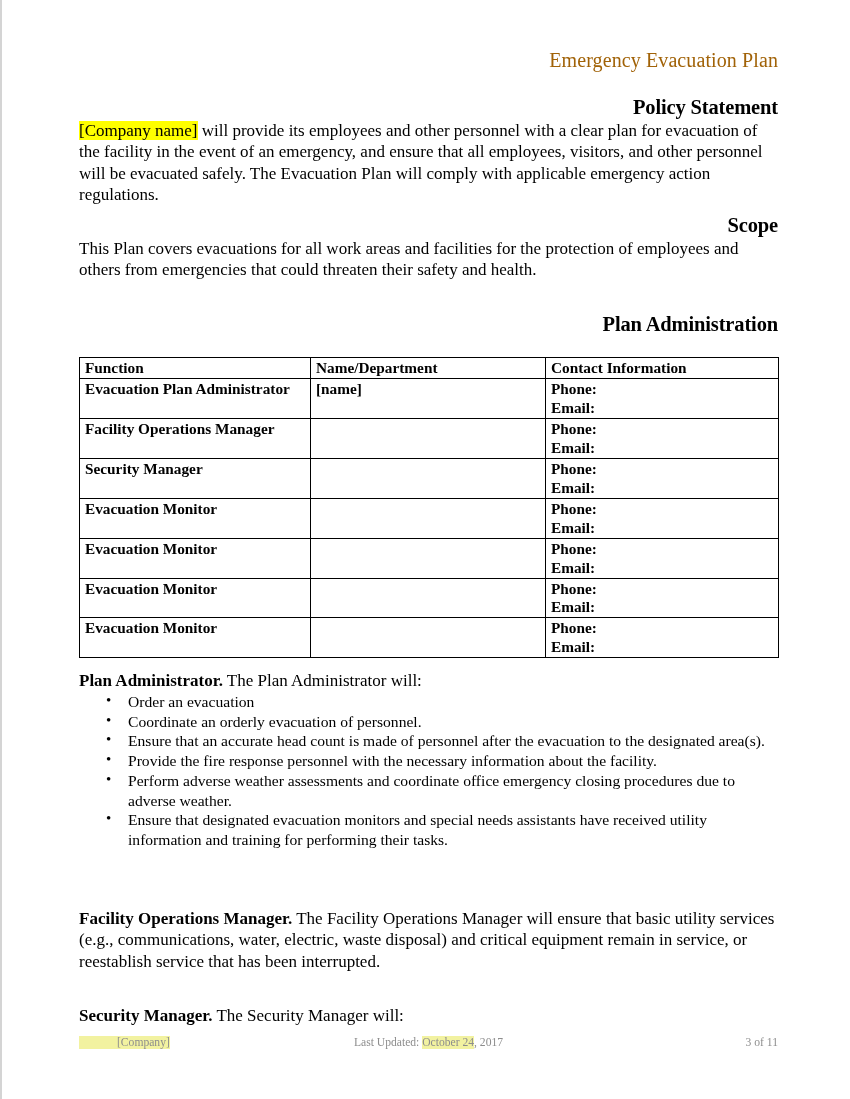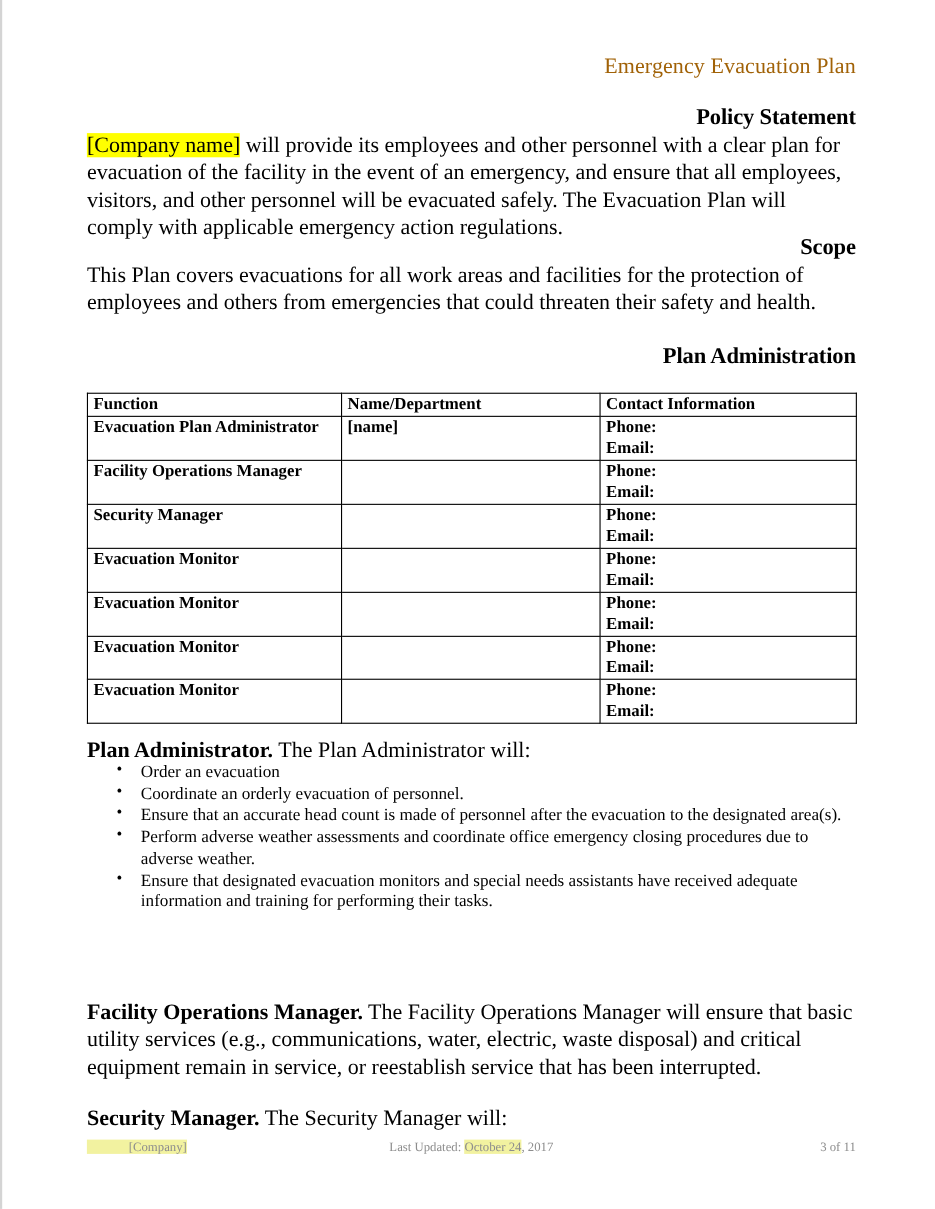--- a/index.html
+++ b/index.html
@@ -43,21 +43,21 @@
   h1.sec {
     margin: 0;
     font-size: 20.5px;
     font-weight: bold;
     line-height: 1.12;
     letter-spacing: -.15px;
     text-align: right;
   }
   p.body {
     margin: 0;
-    font-size: 20px;
+    font-size: 17px;
     line-height: 1.255;
     text-align: left;
   }
   .hl {
     background: #ffff00;
   }
   .bold { font-weight: bold; }
 
   
   .blk { position: absolute; left: 0; width: 699px; }
@@ -246,22 +246,23 @@
         </tbody>
       </table>
     </div>
 
     <p class="body blk" id="plan-admin-lead"><span class="bold">Plan Administrator.</span><span> The Plan Administrator will:</span></p>
 
     <ul class="bullets">
       <li>Order an evacuation</li>
       <li>Coordinate an orderly evacuation of personnel.</li>
       <li>Ensure that an accurate head count is made of personnel after the evacuation to the designated area(s).</li>
+      <li>Provide the fire response personnel with the necessary information about the facility.</li>
       <li>Perform adverse weather assessments and coordinate office emergency closing procedures due to adverse weather.</li>
-      <li>Ensure that designated evacuation monitors and special needs assistants have received adequate information and training for performing their tasks.</li>
+      <li>Ensure that designated evacuation monitors and special needs assistants have received utility information and training for performing their tasks.</li>
     </ul>
 
     <p class="body blk" id="fom-para"><span class="bold">Facility Operations Manager.</span><span> The Facility Operations Manager will ensure that basic utility services (e.g., communications, water, electric, waste disposal) and critical equipment remain in service, or reestablish service that has been interrupted.</span></p>
 
     <p class="body blk" id="sec-mgr"><span class="bold">Security Manager.</span><span> The Security Manager will:</span></p>
 
   </div>
 
   <div class="doc-footer">
     <span class="f-left hl-soft">[Company]</span>

